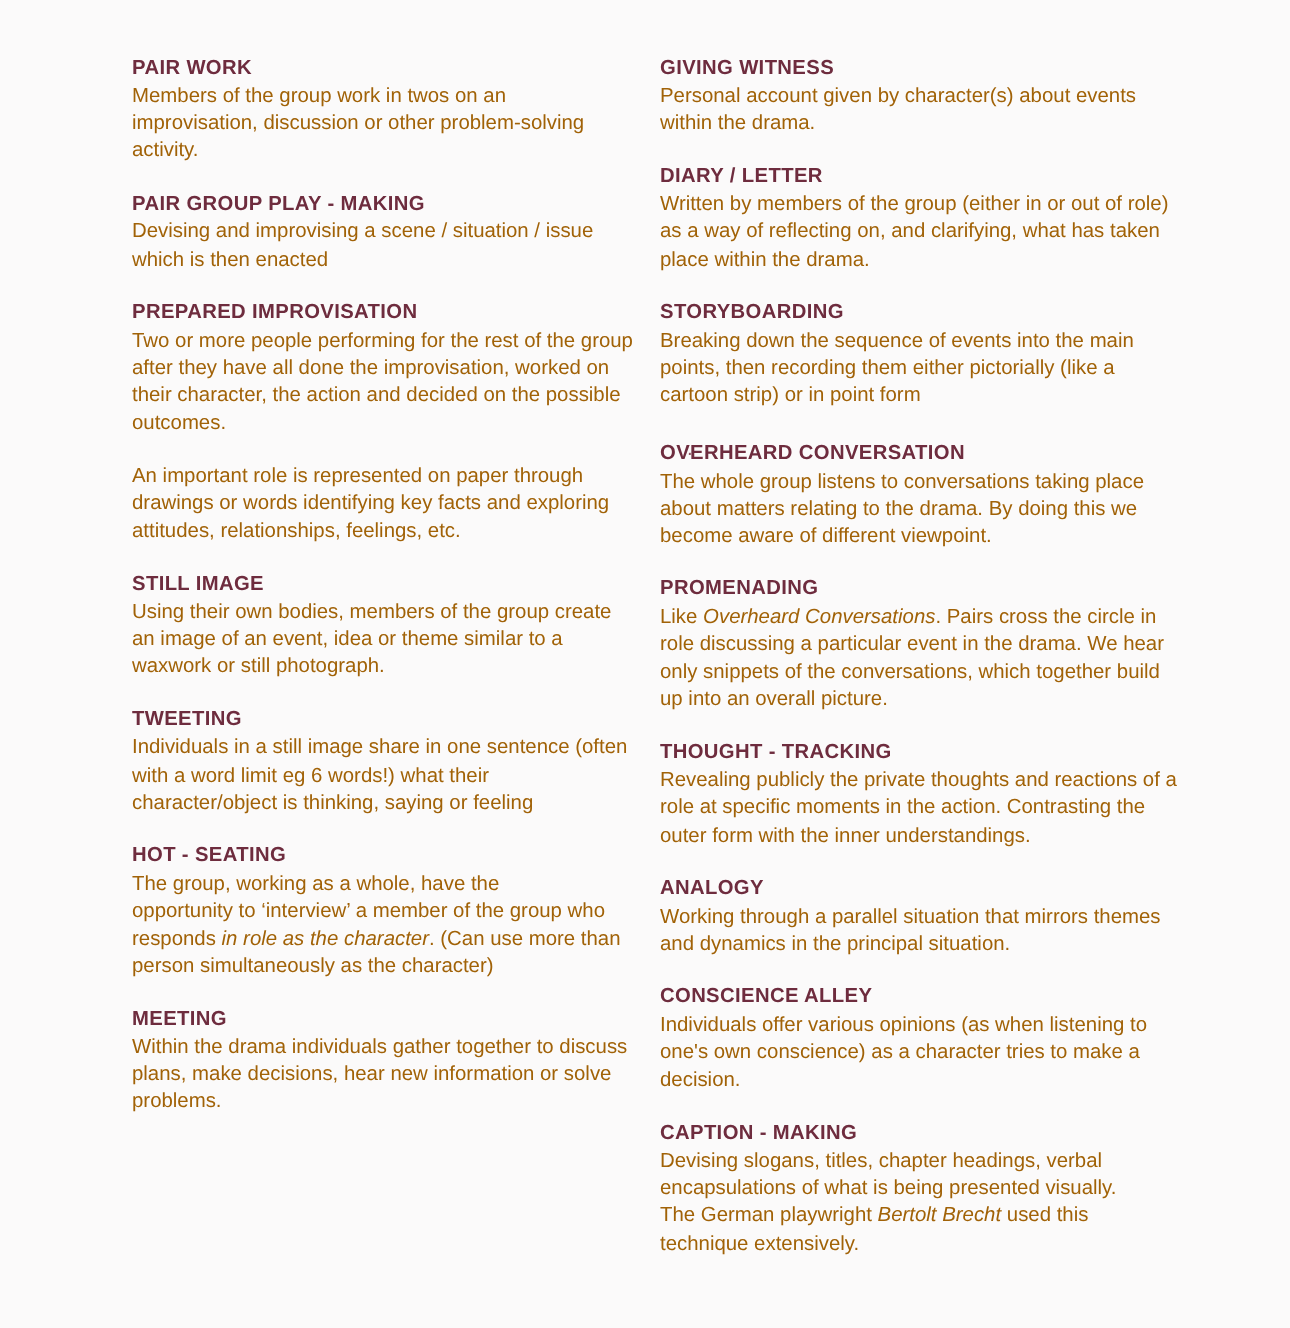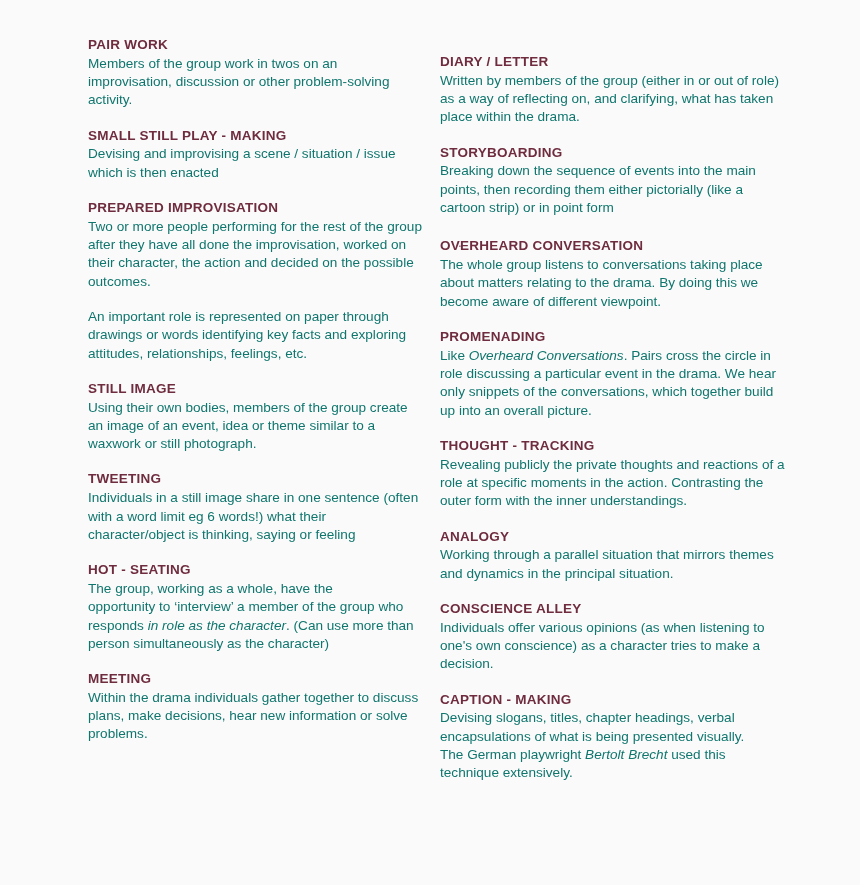--- a/index.html
+++ b/index.html
@@ -47,21 +47,21 @@
     font-weight: bold;
     color: #6e2c3e;
     letter-spacing: 0.25px;
     line-height: 1.32;
     margin: 0 0 1px 0;
     white-space: pre;
   }
   .entry-def {
     font-size: 13.6px;
     font-weight: normal;
-    color: #0f766e;
+    color: #a16207;
     line-height: 1.345;
     margin: 0;
     white-space: pre-line;
   }
   .entry-def em,
   .entry-def i {
     font-style: italic;
     text-align: right;
   }
   .stray-mark {
@@ -86,21 +86,21 @@
   <div class="columns">
 
     <div class="column">
 
       <div class="entry">
         <div class="entry-term">PAIR WORK</div>
         <div class="entry-def">Members of the group work in twos on an improvisation, discussion or other problem-solving activity.</div>
       </div>
 
       <div class="entry">
-        <div class="entry-term">SMALL STILL PLAY - MAKING</div>
+        <div class="entry-term">PAIR GROUP PLAY - MAKING</div>
         <div class="entry-def">Devising and improvising a scene / situation / issue which is then enacted</div>
       </div>
 
       <div class="entry">
         <div class="entry-term">PREPARED IMPROVISATION</div>
         <div class="entry-def">Two or more people performing for the rest of the group after they have all done the improvisation, worked on their character, the action and decided on the possible outcomes.</div>
       </div>
 
       <div class="entry">
         <div class="entry-def">An important role is represented on paper through drawings or words identifying key facts and exploring attitudes, relationships, feelings, etc.</div>
@@ -128,20 +128,22 @@
       <div class="entry">
         <div class="entry-term">MEETING</div>
         <div class="entry-def">Within the drama individuals gather together to discuss plans, make decisions, hear new information or solve problems.</div>
       </div>
 
     </div>
 
     <div class="column column-right">
 
       <div class="entry">
+        <div class="entry-term">GIVING WITNESS</div>
+        <div class="entry-def">Personal account given by character(s) about events within the drama.</div>
       </div>
 
       <div class="entry">
         <div class="entry-term">DIARY / LETTER</div>
         <div class="entry-def">Written by members of the group (either in or out of role) as a way of reflecting on, and  clarifying, what has taken place within the drama.</div>
       </div>
 
       <div class="entry">
         <div class="entry-term">STORYBOARDING</div>
         <div class="entry-def">Breaking down the sequence of events into the main points, then recording them either pictorially (like a cartoon strip) or in point form</div>

